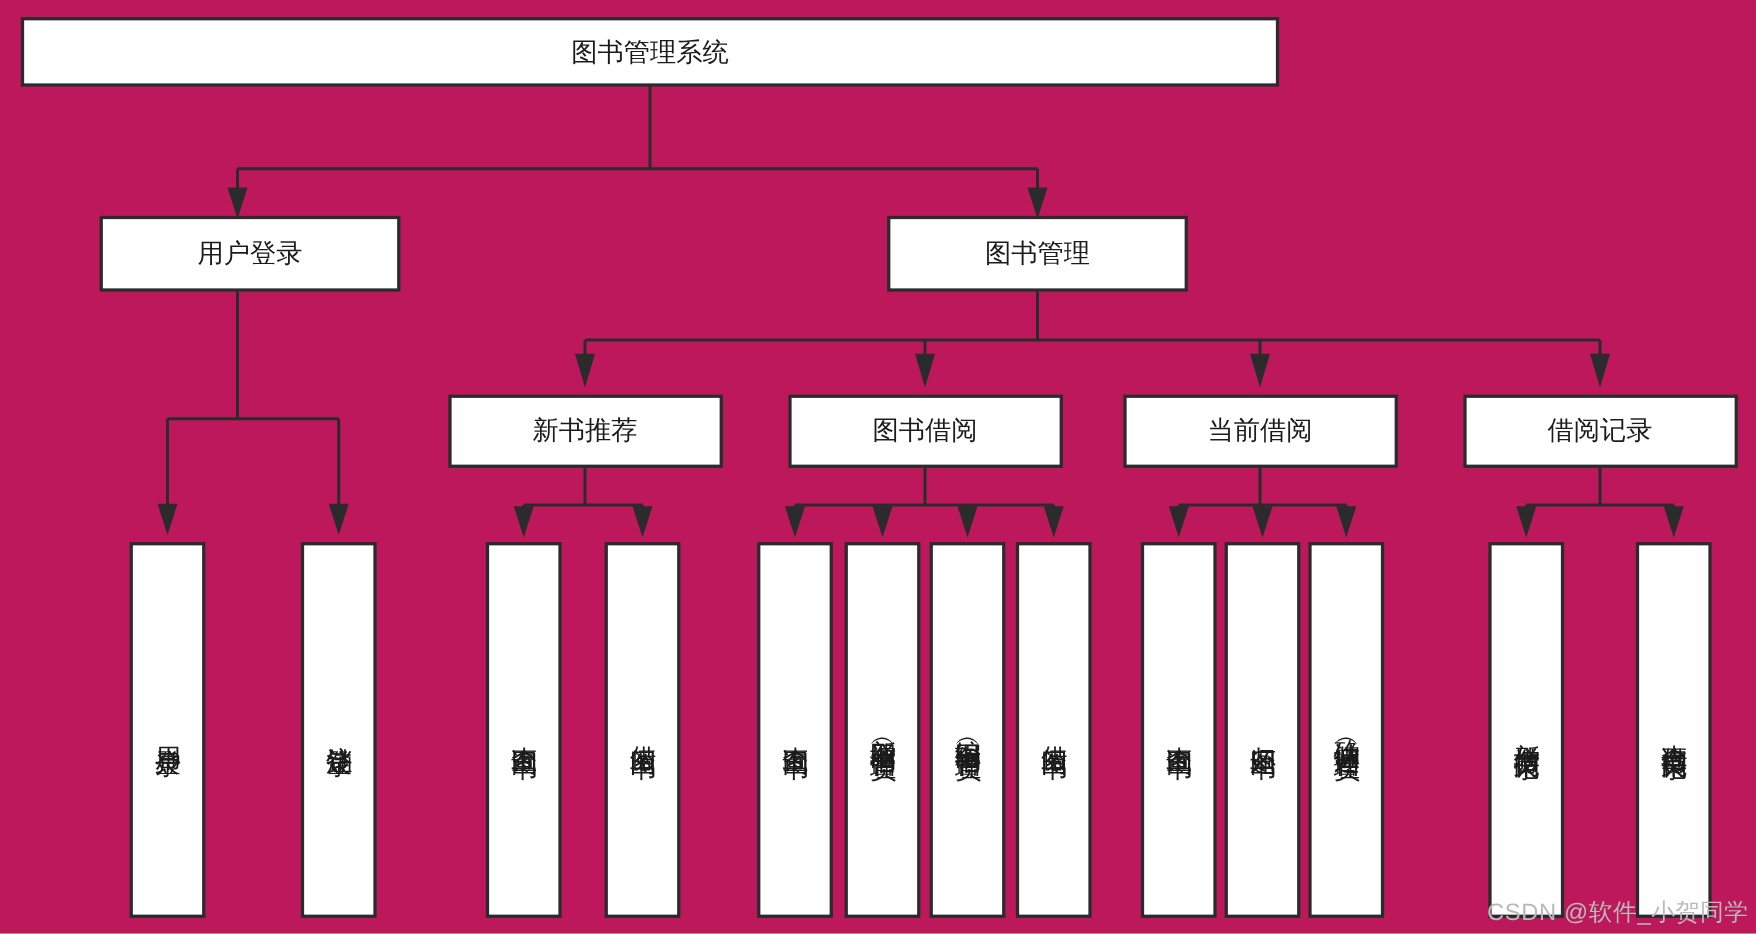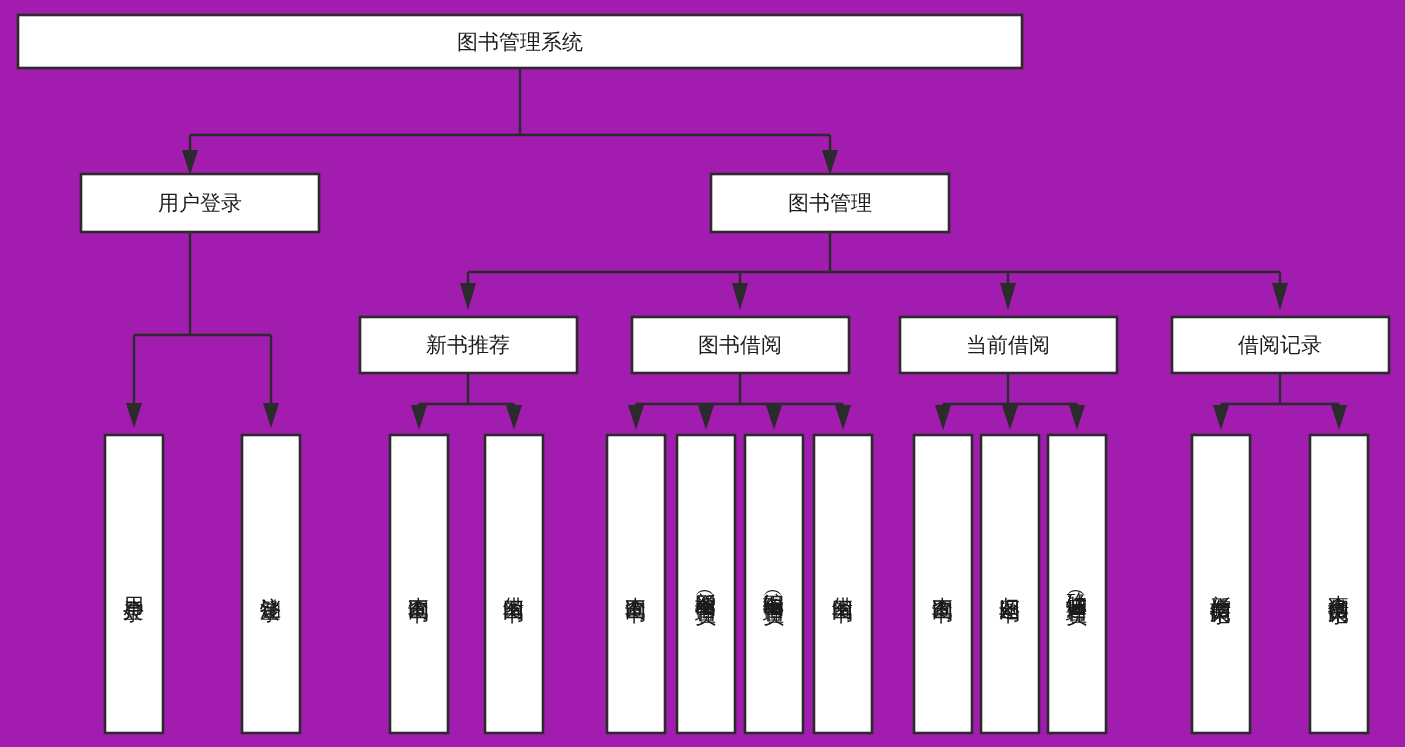--- a/index.html
+++ b/index.html
@@ -7,21 +7,21 @@
     padding: 0;
     background: #ffffff;
   }
   body {
     font-family: "Liberation Sans", "DejaVu Sans", sans-serif;
   }
   #diagram-root {
     position: relative;
     width: 1405px;
     height: 747px;
-    background: #a21caf;
+    background: #be185d;
     overflow: hidden;
   }
   svg#flow {
     position: absolute;
     left: 0;
     top: 0;
     width: 1405px;
     height: 747px;
     display: block;
   }
@@ -235,14 +235,15 @@
       <rect class="node-box" x="1192" y="435" width="58" height="298"></rect>
       <text class="node-label-v" x="1221" y="584">新增借阅记录</text>
     </g>
     <g>
       <rect class="node-box" x="1310" y="435" width="58" height="298"></rect>
       <text class="node-label-v" x="1339" y="584">查询借阅记录</text>
     </g>
 
   </svg>
 
+  <div class="watermark">CSDN @软件_小贺同学</div>
 
 </div>
 
 </body></html>

